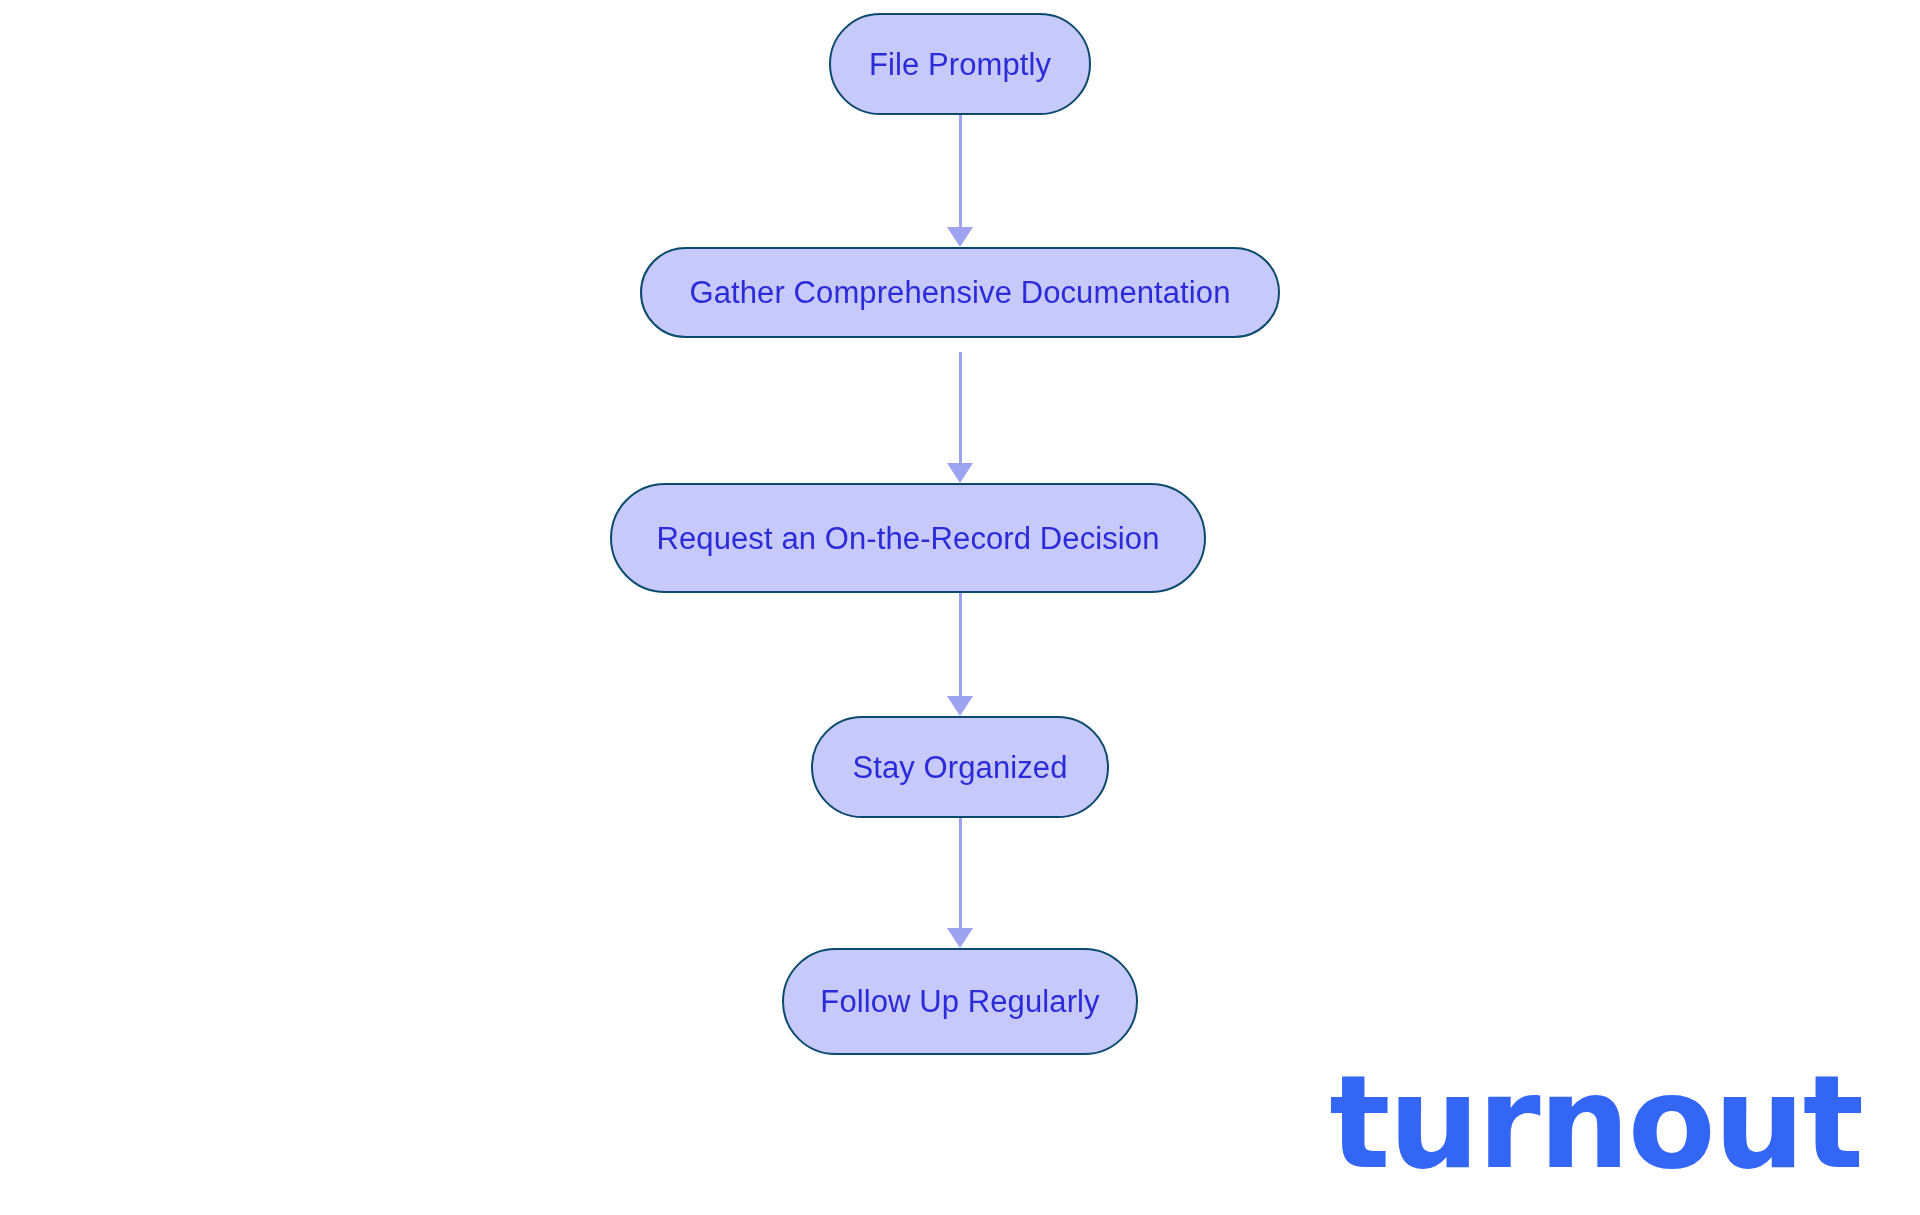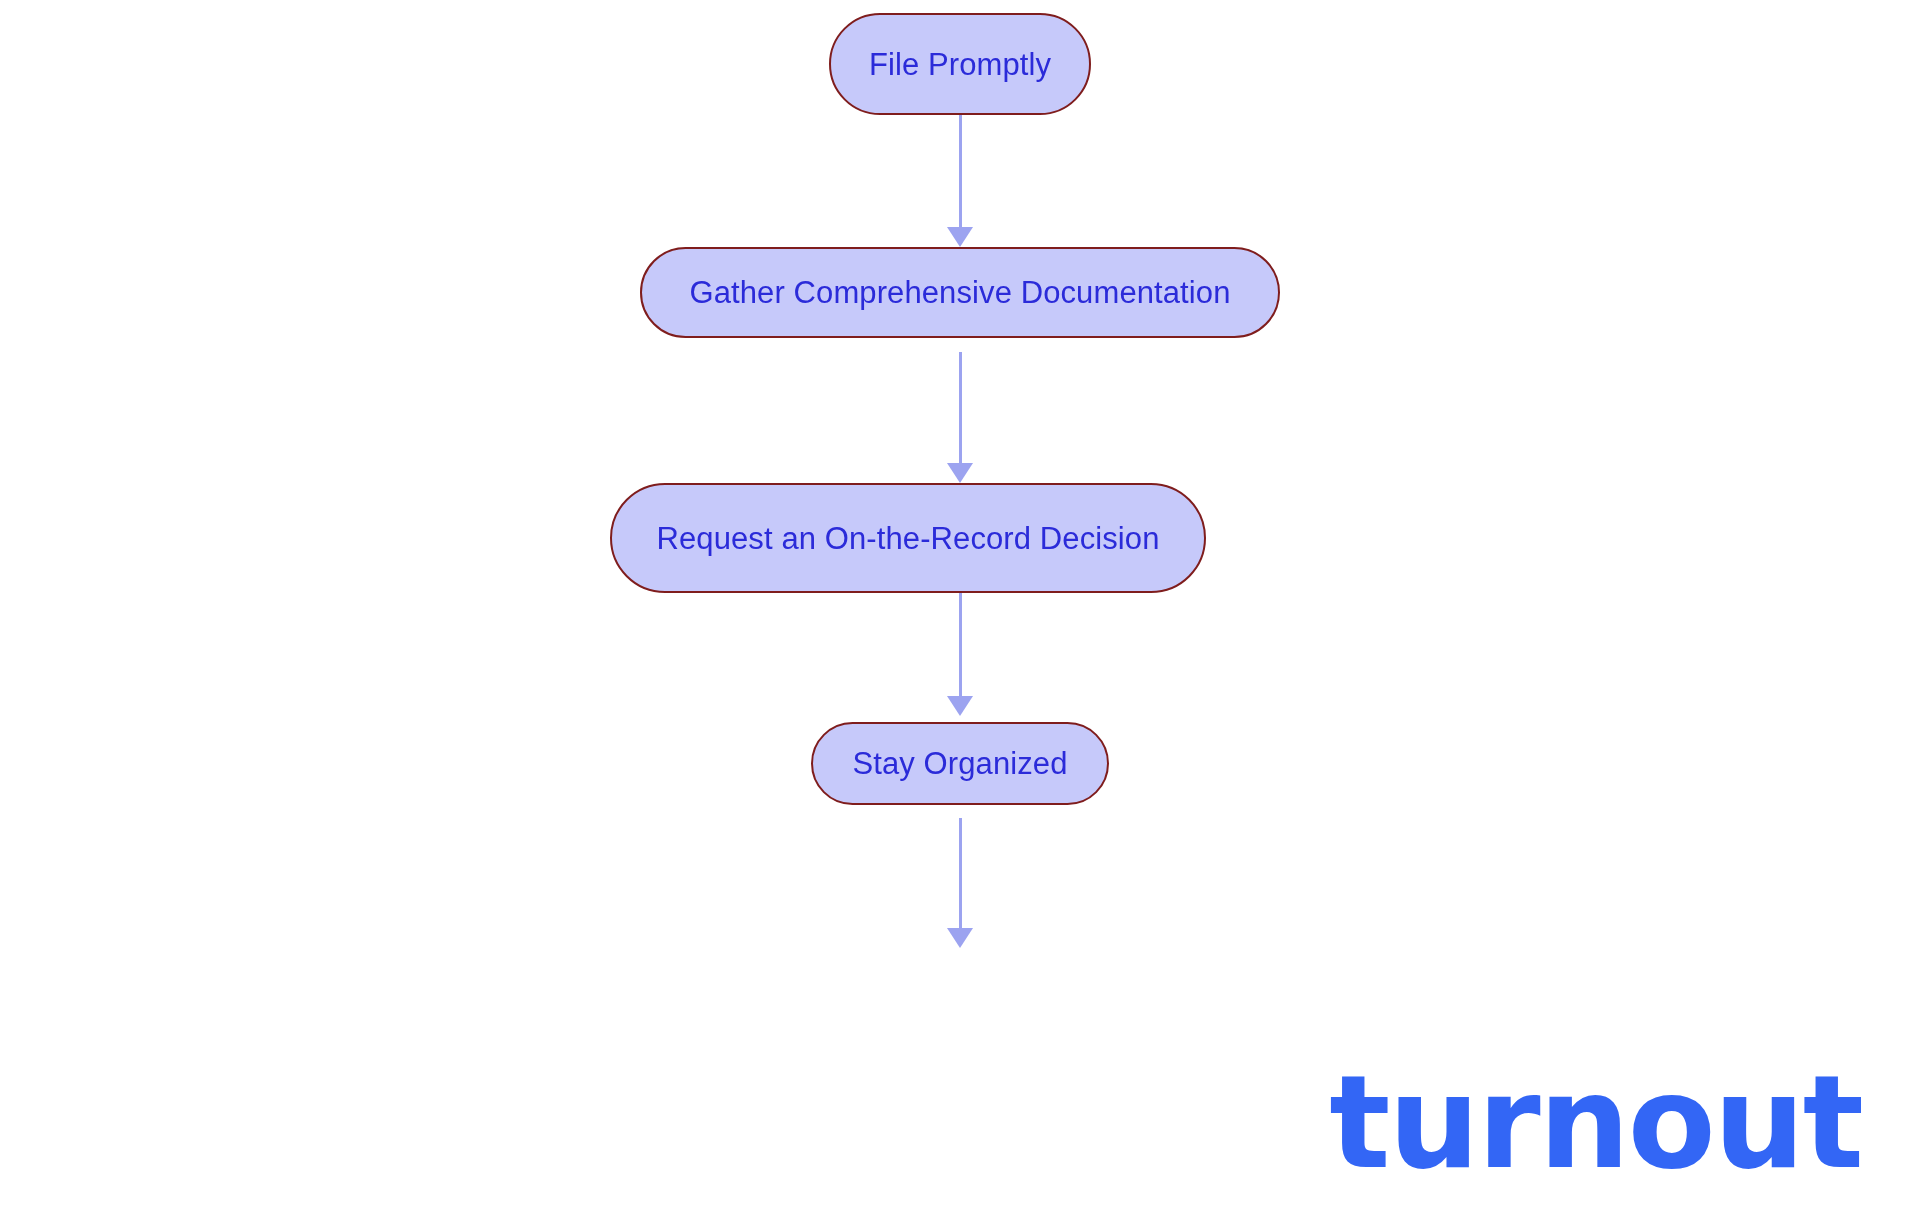--- a/index.html
+++ b/index.html
@@ -24,21 +24,21 @@
   }
 
   
   .node {
     position: absolute;
     box-sizing: border-box;
     display: flex;
     align-items: center;
     justify-content: center;
     background: #c6c9fa;
-    border: 2px solid #7f1d1d;
+    border: 2px solid #0c4a6e;
     border-radius: 999px;
     transform: translateX(-50%);
   }
   .node-label {
     color: #2b2bd9;
     font-family: "Liberation Sans", sans-serif;
     font-size: 31px;
     font-weight: 400;
     letter-spacing: 0.1px;
     white-space: nowrap;
@@ -112,27 +112,30 @@
 
   <div class="node" id="node-3" style="left:908px; top:483px; width:596px; height:110px;">
     <span class="node-label">Request an On-the-Record Decision</span>
   </div>
 
   <div class="connector" style="left:960px; top:593px; height:123px;">
     <div class="connector-line"></div>
     <div class="connector-head"></div>
   </div>
 
-  <div class="node" id="node-4" style="left:960px; top:716px; width:298px; height:83px;margin-top:6px;">
+  <div class="node" id="node-4" style="left:960px; top:716px; width:298px; height:102px;">
     <span class="node-label">Stay Organized</span>
   </div>
 
   <div class="connector" style="left:960px; top:818px; height:130px;">
     <div class="connector-line"></div>
     <div class="connector-head"></div>
   </div>
 
+  <div class="node" id="node-5" style="left:960px; top:948px; width:356px; height:107px;">
+    <span class="node-label">Follow Up Regularly</span>
+  </div>
 
 </div>
 
 <div id="brand-logo">
   <span class="wordmark">turnout</span>
 </div>
 
 </body></html>

